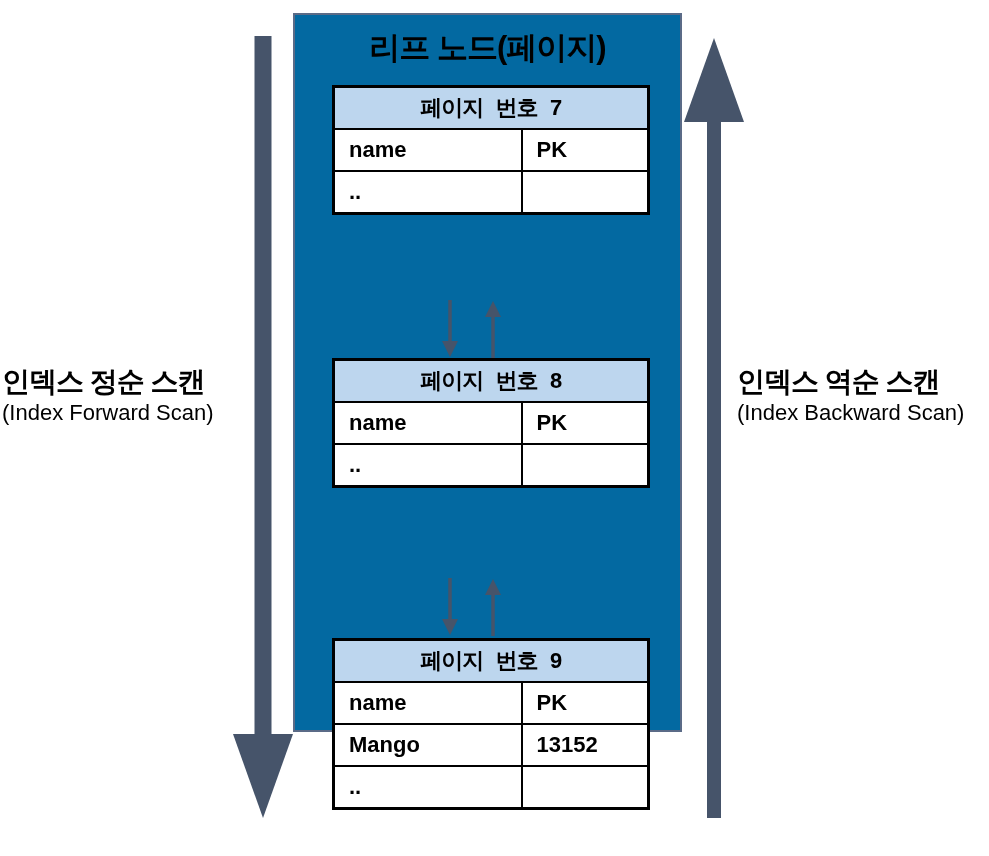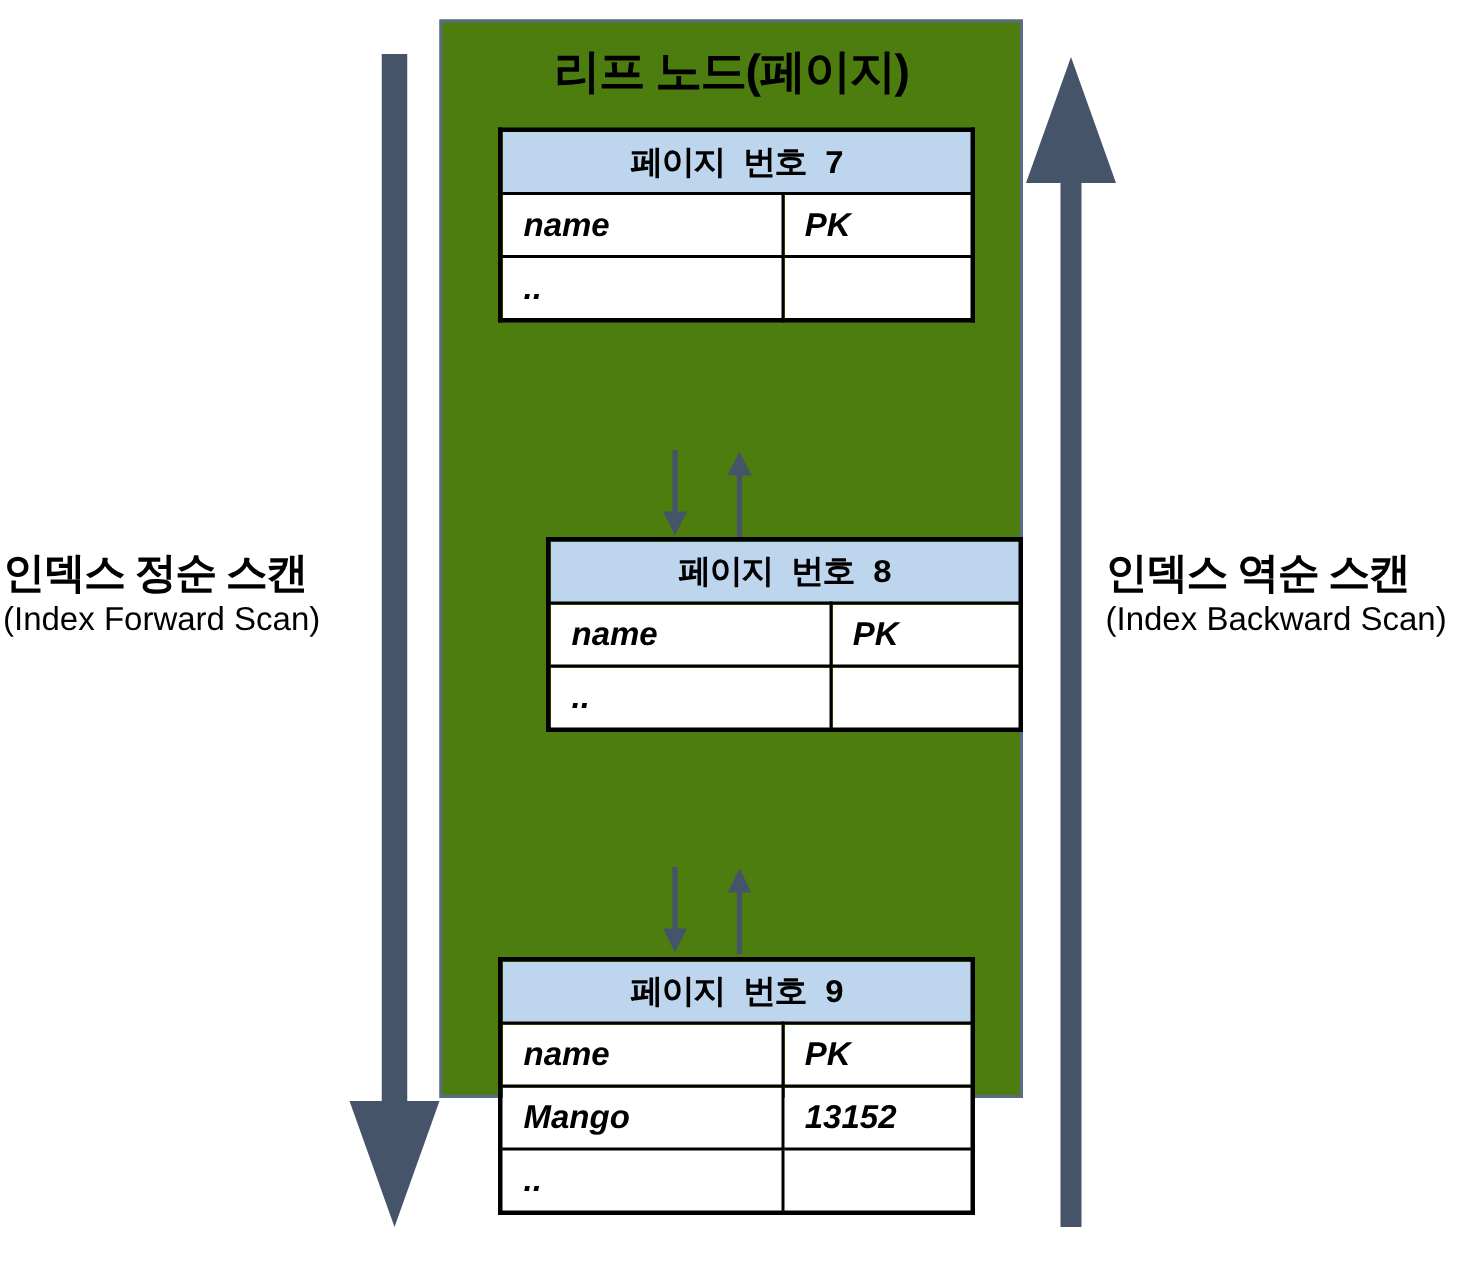--- a/index.html
+++ b/index.html
@@ -14,21 +14,21 @@
   }
 
   
   .leaf-box {
     position: absolute;
     left: 293px;
     top: 13px;
     width: 389px;
     height: 719px;
     border: 2px solid var(--box-border, #5b6b87);
-    background: #4d7c0f;
+    background: #0369a1;
     box-sizing: border-box;
   }
   .diagram-title {
     position: absolute;
     top: 12px;
     left: 0;
     width: 100%;
     text-align: center;
     font-size: 31px;
     font-weight: bold;
@@ -58,24 +58,23 @@
     text-align: center;
     letter-spacing: -1px;
     font-family: Liberation Mono, monospace;
   }
   .page-table td {
     height: 40px;
     padding: 0 0 0 14px;
     text-align: left;
     vertical-align: middle;
     background: #fff;
-    font-style: italic;
   }
   .t1 { top: 70px; }
-  .t2 { top: 343px; margin-left: 32px; }
+  .t2 { top: 343px; }
   .t3 { top: 623px; }
 
   
   .arrow-svg { position: absolute; color: var(--arrow, #46546a); }
   .big-arrow-left  { left: 224px; top: 36px; }
   .big-arrow-right { left: 683px; top: 36px; }
   .gap-arrows-1 { left: 435px; top: 300px; }
   .gap-arrows-2 { left: 435px; top: 578px; }
 
   

